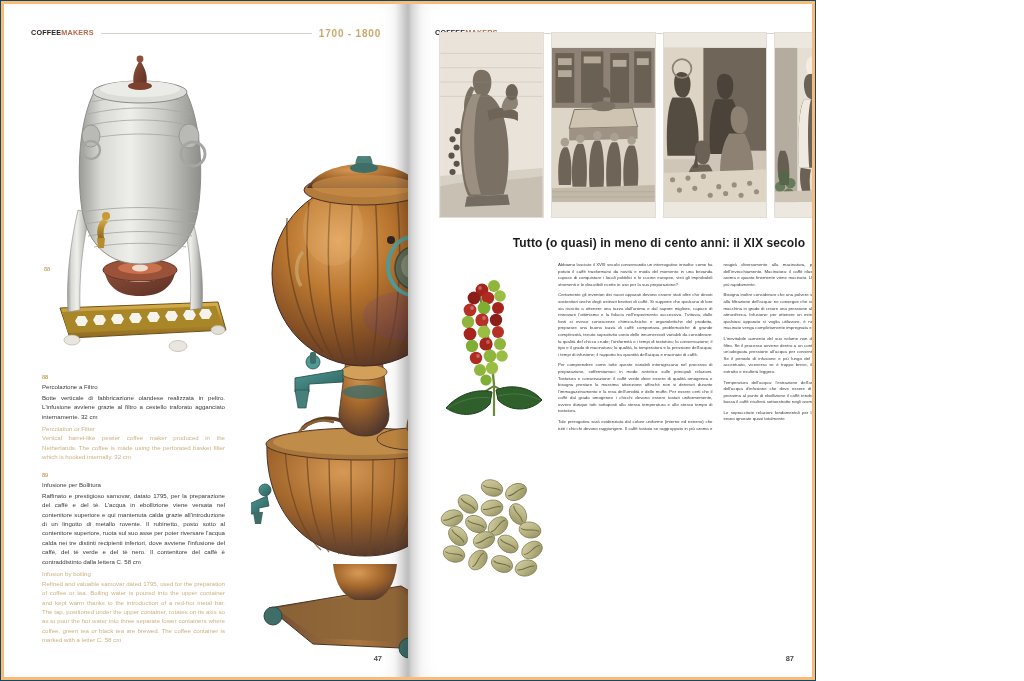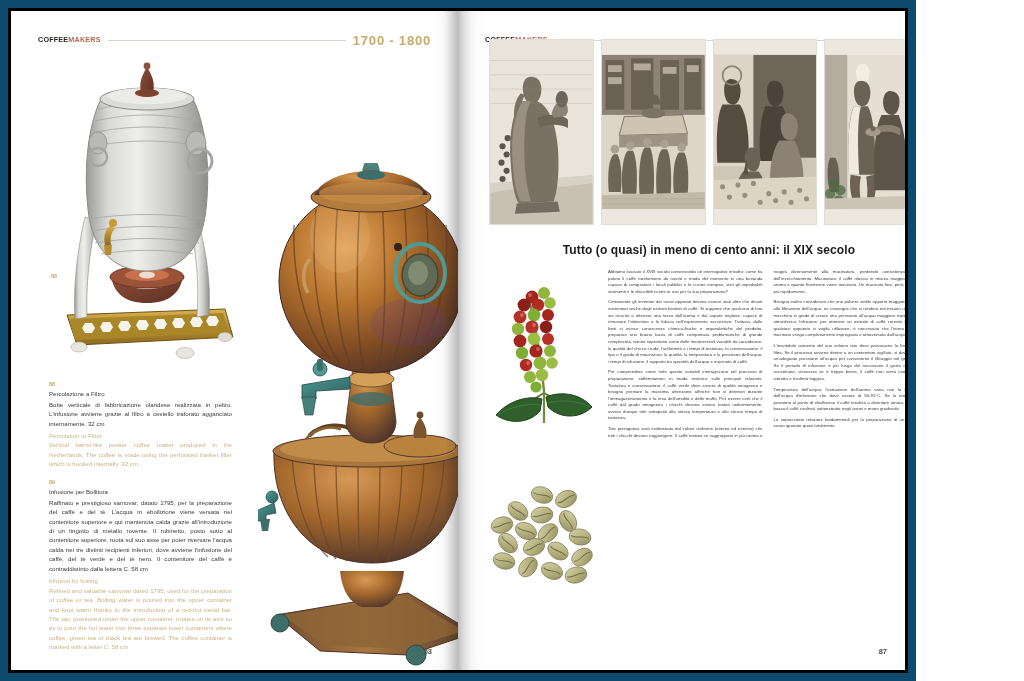--- a/index.html
+++ b/index.html
@@ -1,38 +1,38 @@
 <!DOCTYPE html>
 <html><head>
 <meta charset="utf-8">
 <style>
   html,body{margin:0;padding:0;background:#ffffff;}
   body{width:1024px;height:681px;overflow:hidden;font-family:"Liberation Sans",sans-serif;}
 
   
-  .spread{position:relative;width:916px;height:681px;box-sizing:border-box;
-          border:8px solid #0c4a6e;background:#000000;}
+  .spread{position:relative;width:816px;height:681px;box-sizing:border-box;
+          border:1px solid #0c4a6e;background:#fdba74;}
   .pages{position:absolute;inset:3px;display:flex;background:#fff;}
   .page{position:relative;flex:1 1 50%;background:#fff;overflow:hidden;}
   .page-left{box-shadow:inset -22px 0 26px -22px rgba(0,0,0,.28);}
   .page-right{box-shadow:inset 22px 0 26px -22px rgba(0,0,0,.28);}
   .gutter{position:absolute;left:50%;top:0;width:26px;height:100%;
           transform:translateX(-50%);pointer-events:none;
           background:linear-gradient(90deg,rgba(0,0,0,0) 0%,rgba(0,0,0,.10) 35%,
                     rgba(0,0,0,.14) 50%,rgba(0,0,0,.06) 66%,rgba(0,0,0,0) 100%);}
 
   
   .runhead{position:absolute;top:22px;left:27px;right:27px;height:14px;
            display:flex;align-items:center;gap:7px;}
   .logo{font-family:"Liberation Sans",sans-serif;font-weight:bold;font-size:7.2px;
         letter-spacing:.2px;white-space:nowrap;line-height:1;}
   .logo .c1{color:#2c2420;}
   .logo .c2{color:#b4694a;}
   .rule{flex:1 1 auto;height:1px;background:#d8d3cc;}
-  .era{font-size:13px;color:#c9a96a;font-weight:bold;letter-spacing:.8px;
+  .era{font-size:10px;color:#c9a96a;font-weight:bold;letter-spacing:.8px;
        white-space:nowrap;font-family:"Liberation Sans",sans-serif;}
 
   
   .folio{position:absolute;bottom:14px;font-size:7.5px;font-weight:bold;color:#4a4a4a;}
   .folio-l{right:26px;}
   .folio-r{right:18px;text-align:right;}
 
   
   .art-area{position:absolute;left:0;top:42px;width:100%;height:300px;}
 
@@ -278,21 +278,21 @@
       </div>
 
       <div class="caption" style="top:468px;">
         <div class="cap-num">89</div>
         <div class="cap-title-it">Infusione per Bollitura</div>
         <div class="cap-body-it">Raffinato e prestigioso samovar, datato 1795, per la preparazione del caffè e del tè. L'acqua in ebollizione viene versata nel contenitore superiore e qui mantenuta calda grazie all'introduzione di un lingotto di metallo rovente. Il rubinetto, posto sotto al contenitore superiore, ruota sul suo asse per poter riversare l'acqua calda nei tre distinti recipienti inferiori, dove avviene l'infusione del caffè, del tè verde e del tè nero. Il contenitore del caffè è contraddistinto dalla lettera C. 58 cm</div>
         <div class="cap-title-en">Infusion by boiling</div>
         <div class="cap-body-en">Refined and valuable samovar dated 1795, used for the preparation of coffee or tea. Boiling water is poured into the upper container and kept warm thanks to the introduction of a red-hot metal bar. The tap, positioned under the upper container, rotates on its axis so as to pour the hot water into three separate lower containers where coffee, green tea or black tea are brewed. The coffee container is marked with a letter C. 58 cm</div>
       </div>
 
-      <div class="folio folio-l">53</div>
+      <div class="folio folio-l">47</div>
     </div>
 
     <div class="page page-right">
 
       <div class="runhead">
         <span class="logo"><span class="c1">COFFEE</span><span class="c2">MAKERS</span></span>
         <span class="rule"></span>
       </div>
 
       <div class="plate-strip">

